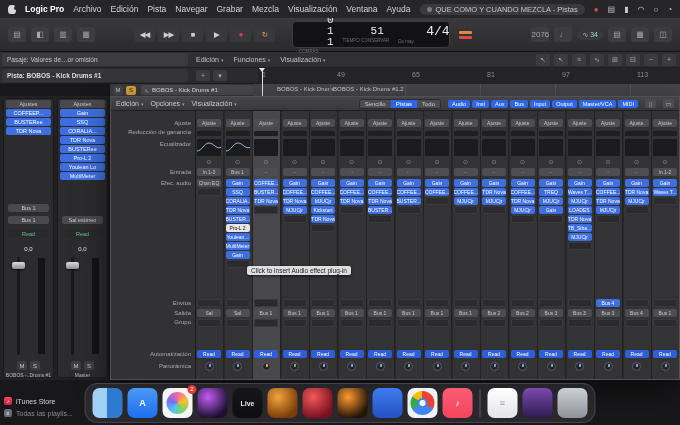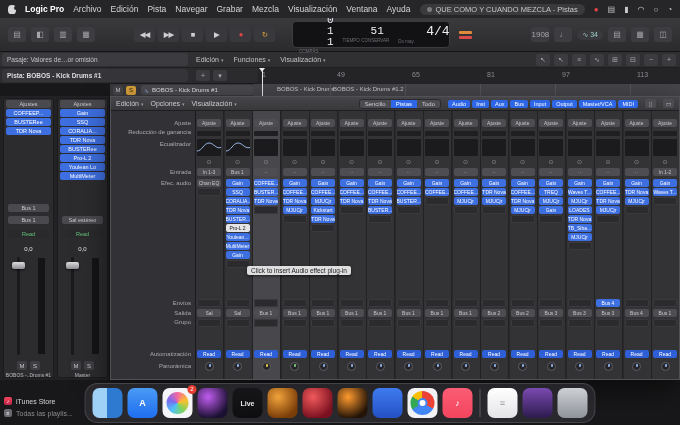--- a/index.html
+++ b/index.html
@@ -164,21 +164,21 @@
       <div class="lcd-cell">
         <div class="lcd-num sm">4/4</div>
         <div class="lcd-sub">Do may.</div>
       </div>
       <div class="cpu">
           <i class="cpu1"></i>
           <i class="cpu2"></i>
         </div>
     </div>
     <span id="cb-right-wrap">
-        <span class="cb-icon">1908</span>
+        <span class="cb-icon">2076</span>
         <span class="cb-icon">♩</span>
         <span class="badge-pill">∿ 34</span>
         <span class="cb-icon">▤</span>
         <span class="cb-icon">▦</span>
         <span class="cb-icon">◫</span>
       </span>
   </div>
 
   <div id="row2">
     <div id="pasaje-box">

